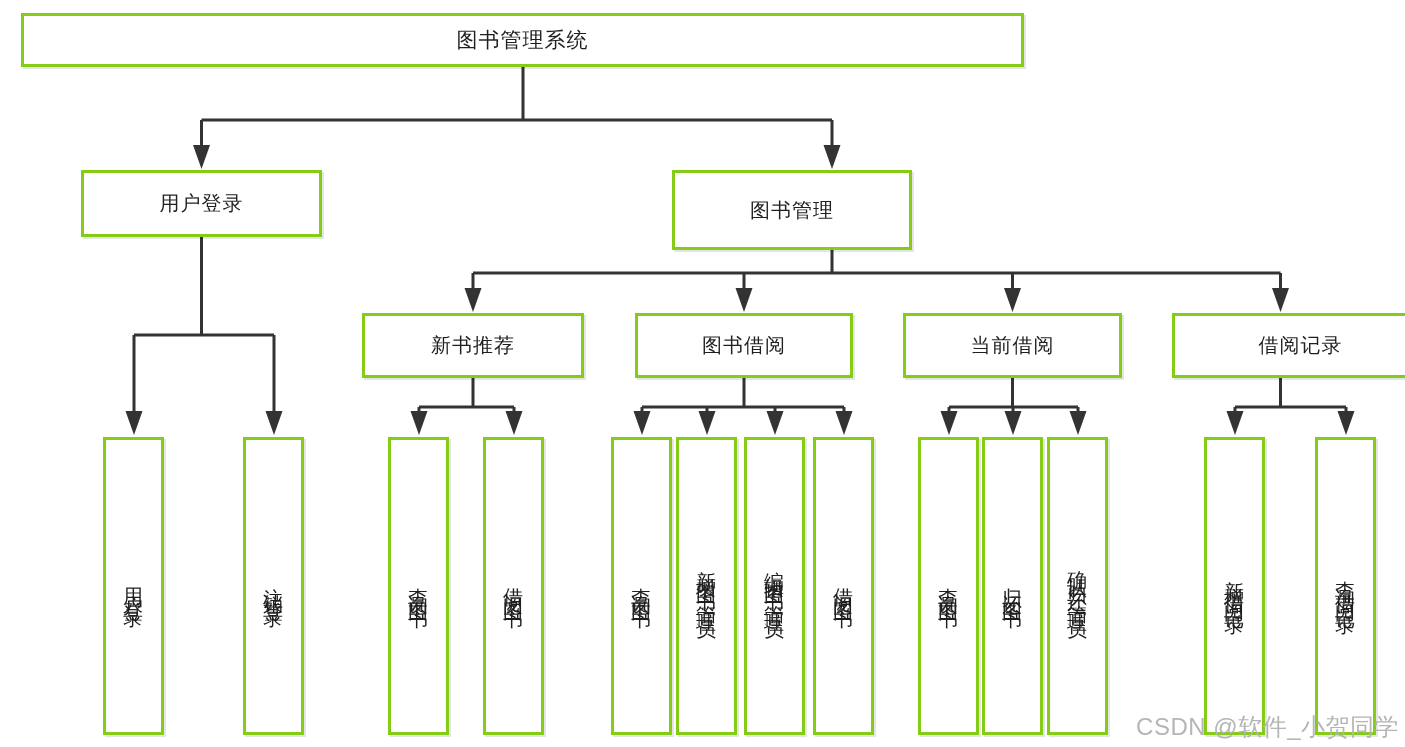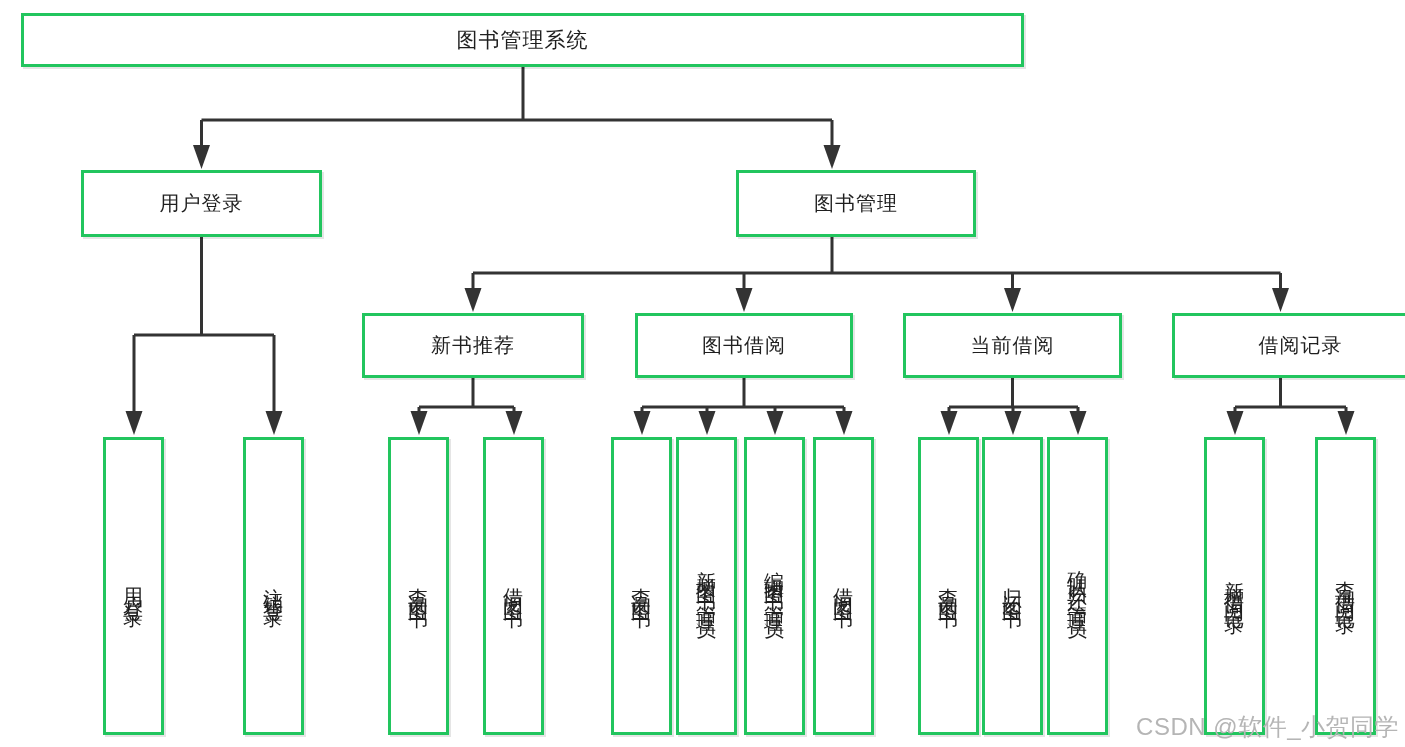--- a/index.html
+++ b/index.html
@@ -18,33 +18,33 @@
   .connectors {
     position: absolute;
     left: 0;
     top: 0;
     width: 1405px;
     height: 747px;
   }
   .node {
     position: absolute;
     box-sizing: border-box;
-    border: 3px solid #22c55e;
+    border: 3px solid #84cc16;
     background: #ffffff;
     color: #1f1f1f;
     display: flex;
     align-items: center;
     justify-content: center;
     font-size: 20px;
     letter-spacing: 1px;
     box-shadow: 2px 2px 0 rgba(0,0,0,0.10);
   }
   .node.root  { left: 21px;  top: 13px;  width: 1003px; height: 54px; font-size: 21px; }
   .node.lvl2a { left: 81px;  top: 170px; width: 241px;  height: 67px; }
-  .node.lvl2b { left: 736px; top: 170px; width: 240px;  height: 67px; }
+  .node.lvl2b { left: 672px; top: 170px; width: 240px;  height: 80px; }
   .node.lvl3a { left: 362px; top: 313px; width: 222px;  height: 65px; }
   .node.lvl3b { left: 635px; top: 313px; width: 218px;  height: 65px; }
   .node.lvl3c { left: 903px; top: 313px; width: 219px;  height: 65px; font-family: Liberation Serif, serif; }
   .node.lvl3d { left: 1172px;top: 313px; width: 257px;  height: 65px; }
   .node.leaf  { top: 437px; width: 61px; height: 298px; }
   .leaf-1  { left: 103px;  }
   .leaf-2  { left: 243px;  }
   .leaf-3  { left: 388px;  }
   .leaf-4  { left: 483px;  }
   .leaf-5  { left: 611px;  }

